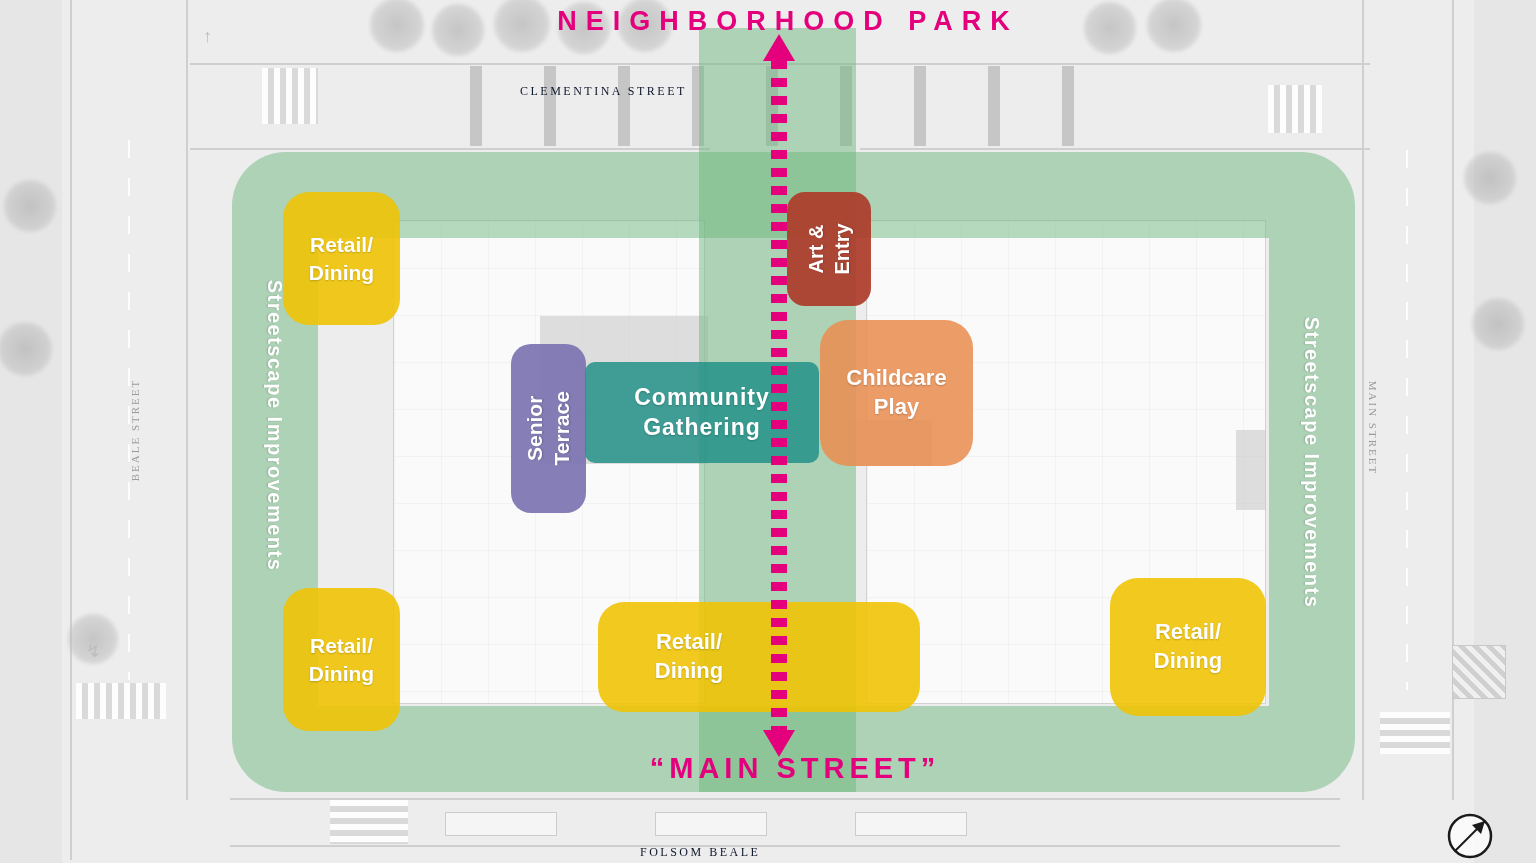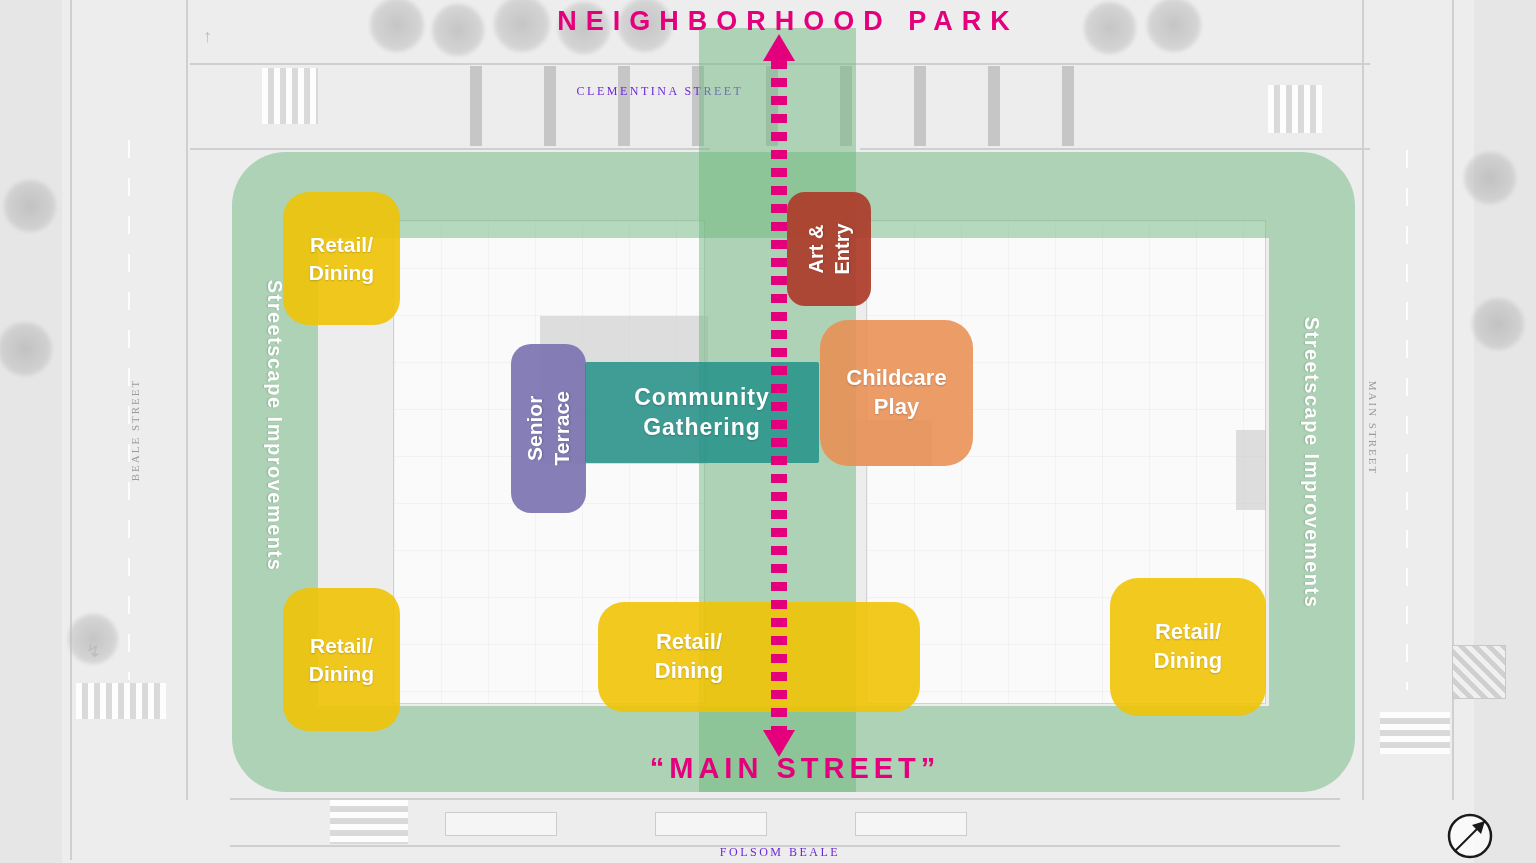--- a/index.html
+++ b/index.html
@@ -17,21 +17,21 @@
   .gblock{position:absolute;background:#c9c9c9;opacity:.6;}
   .zebra-v{position:absolute;background:repeating-linear-gradient(to right,#ffffff 0 6px,#d7d7d7 6px 12px);opacity:.9;}
   .zebra-h{position:absolute;background:repeating-linear-gradient(to bottom,#ffffff 0 6px,#d7d7d7 6px 12px);opacity:.9;}
   .planters{position:absolute;background:repeating-linear-gradient(to right,rgba(150,150,150,.45) 0 12px,transparent 12px 74px);}
   .stall{position:absolute;border:1px solid #cccccc;background:#f5f5f5;}
   .hatch{position:absolute;background:repeating-linear-gradient(45deg,#d0d0d0 0 5px,#f0f0f0 5px 10px);border:1px solid #c8c8c8;}
   .tree{position:absolute;border-radius:50%;background:radial-gradient(circle,#9f9f9f 0%,#bdbdbd 58%,transparent 72%);opacity:.5;filter:blur(1px);}
   .road-glyph{position:absolute;color:#bdbdbd;font-size:18px;}
 
   
-  .street-name{position:absolute;font-family:"Liberation Serif",serif;color:#6d28d9;font-size:12px;letter-spacing:2.5px;text-align:center;}
+  .street-name{position:absolute;font-family:"Liberation Serif",serif;color:#0f172a;font-size:12px;letter-spacing:2.5px;}
   .street-name-v{position:absolute;display:flex;align-items:center;justify-content:center;}
   .street-name-v span{font-family:"Liberation Serif",serif;color:#9b9b9b;font-size:11px;letter-spacing:2px;white-space:nowrap;}
   .rotccw{transform:rotate(-90deg);}
   .rotcw{transform:rotate(90deg);}
 
   
   .green-ring{position:absolute;left:232px;top:152px;width:1123px;height:640px;box-sizing:border-box;
       border:86px solid rgba(109,184,126,0.50);border-radius:54px;}
   .green-band{position:absolute;left:699px;top:28px;width:157px;height:764px;background:rgba(109,184,126,0.50);}
 
@@ -176,21 +176,21 @@
     </div>
   </div>
 
   <div class="zone z-purple" style="left:511px;top:344px;width:75px;height:169px;border-radius:20px;font-size:21px;">
     <div class="zlabel rot">
       <span class="line">Senior</span>
       <span class="line">Terrace</span>
     </div>
   </div>
 
-  <div class="zone z-teal" style="left:585px;top:362px;width:234px;height:101px;border-radius:2px;font-size:23px;letter-spacing:1px;">
+  <div class="zone z-teal" style="left:585px;top:362px;width:234px;height:101px;border-radius:10px;font-size:23px;letter-spacing:1px;">
     <div class="zlabel">
       <span class="line">Community</span>
       <span class="line">Gathering</span>
     </div>
   </div>
 
   <div class="zone z-orange" style="left:820px;top:320px;width:153px;height:146px;border-radius:28px;font-size:22px;">
     <div class="zlabel">
       <span class="line">Childcare</span>
       <span class="line">Play</span>

